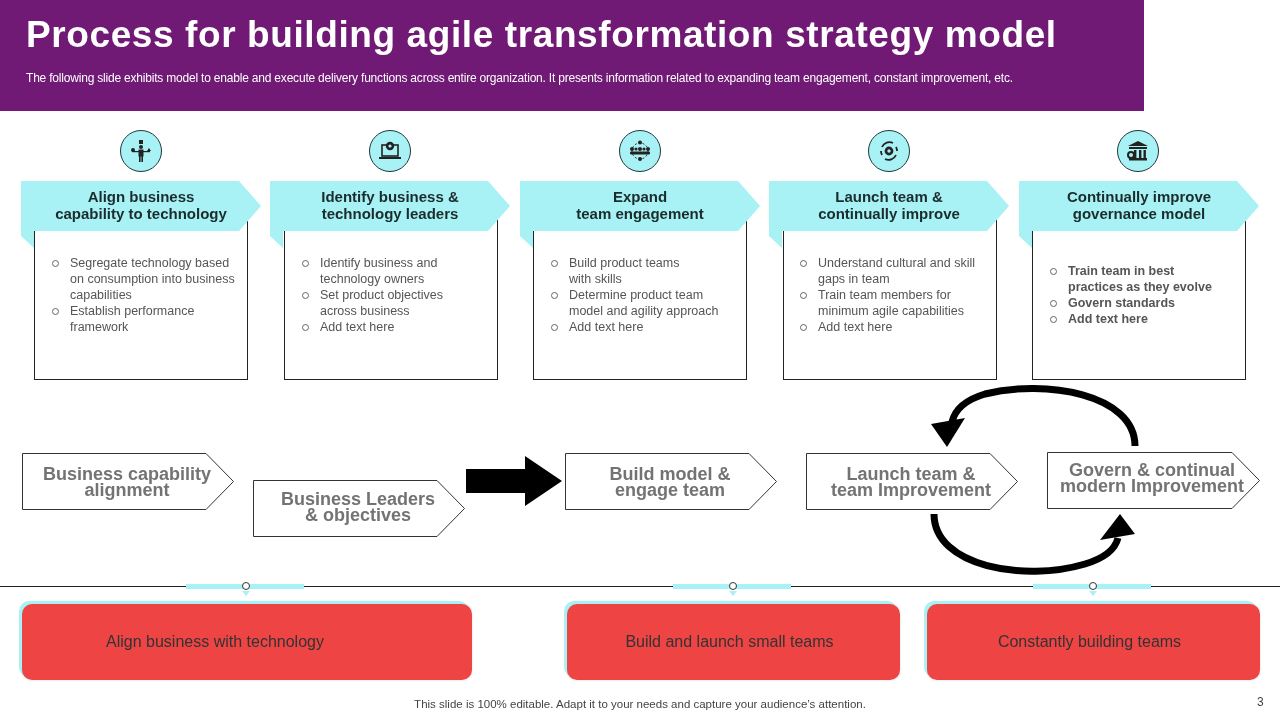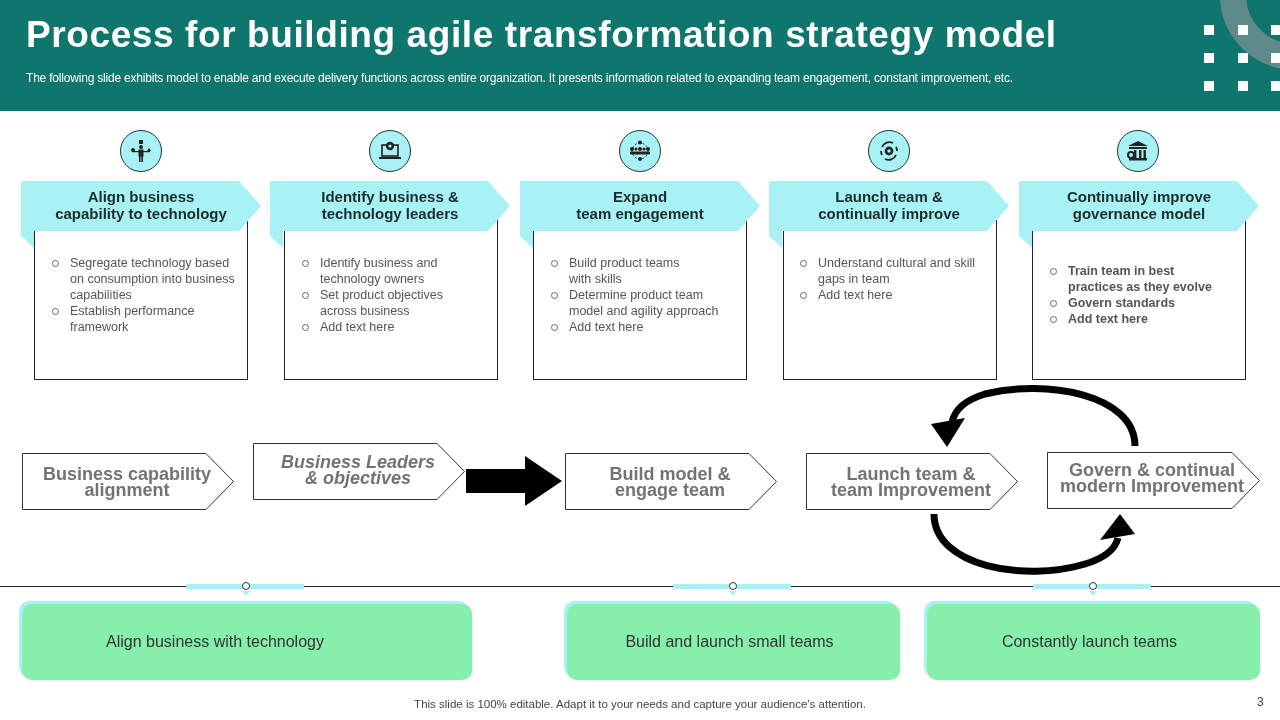--- a/index.html
+++ b/index.html
@@ -1,20 +1,20 @@
 <!DOCTYPE html>
 <html><head>
 <meta charset="utf-8">
 <style>
   * { box-sizing: border-box; margin: 0; padding: 0; }
   html, body { width: 1280px; height: 720px; overflow: hidden; background: #ffffff; }
   body { position: relative; font-family: "Liberation Sans", sans-serif; color: #222; }
 
   
-  .header { position: absolute; left: 0; top: 0; width: 1280px; height: 111px; background: #0f766e; overflow: hidden; }
+  .header { position: absolute; left: 0; top: 0; width: 1144px; height: 111px; background: #701a75; overflow: hidden; }
   .title { position: absolute; left: 26px; top: 14px; font-size: 37px; font-weight: 700; color: #fff; letter-spacing: 0.6px; white-space: nowrap; }
   .subtitle { position: absolute; left: 26px; top: 71px; font-size: 12px; color: #fff; white-space: nowrap; letter-spacing: -0.2px; }
   .deco-ring { position: absolute; left: 1220px; top: -80px; width: 150px; height: 150px; border-radius: 50%; border: 26px solid #5e8a8a; }
   .deco-dot { position: absolute; width: 10px; height: 10px; background: #fff; }
 
   
   .icon-circle { position: absolute; width: 42px; height: 42px; border-radius: 50%; background: #a8f1f5; border: 1.5px solid #1f3a3a; display: flex; align-items: center; justify-content: center; }
   .icon-circle svg { width: 26px; height: 26px; }
   .card-box { position: absolute; width: 214px; height: 164px; border: 1px solid #222; background: #fff; }
   .card-head { position: absolute; width: 240px; height: 50px; }
@@ -27,21 +27,21 @@
   
   .flow { position: absolute; }
   .flow svg { position: absolute; left: 0; top: 0; }
   .flow-text { position: absolute; left: 0; top: 0; height: 100%; display: flex; align-items: center; justify-content: center; text-align: center; font-size: 18px; font-weight: 700; color: #737373; line-height: 16px; }
 
   
   .timeline { position: absolute; left: 0; top: 586px; width: 1280px; height: 1px; background: #222; }
   .tl-bar { position: absolute; height: 5px; background: #a8f1f5; top: 584px; }
   .tl-dot { position: absolute; width: 8px; height: 8px; border-radius: 50%; border: 1px solid #333; background: #fff; top: 582px; }
   .tl-tri { position: absolute; width: 0; height: 0; border-left: 4px solid transparent; border-right: 4px solid transparent; border-top: 5px solid #a8f1f5; top: 591px; }
-  .bottom-card { position: absolute; height: 76px; border-radius: 10px; background: #86efac; box-shadow: -3px -3px 0 0 #a8f1f5, 0 0 3px rgba(0,0,0,0.12); display: flex; align-items: center; justify-content: center; font-size: 16px; color: #333; }
+  .bottom-card { position: absolute; height: 76px; border-radius: 10px; background: #ef4444; box-shadow: -3px -3px 0 0 #a8f1f5, 0 0 3px rgba(0,0,0,0.12); display: flex; align-items: center; justify-content: center; font-size: 16px; color: #333; }
 
   .footer-note { position: absolute; left: 0; width: 1280px; top: 698px; text-align: center; font-size: 11.5px; color: #444; }
   .page-num { position: absolute; left: 1257px; top: 695px; font-size: 12px; color: #444; }
 </style>
 </head>
 <body>
 
 <div class="header">
   <div class="title">Process for building agile transformation strategy model</div>
   <div class="subtitle">The following slide exhibits model to enable and execute delivery functions across entire organization. It presents information related to expanding team engagement, constant improvement, etc.</div>
@@ -147,20 +147,21 @@
   </div>
   <div class="card-box" style="left:783px;top:216px;"></div>
   <div class="card-head" style="left:769px;top:181px;">
     <svg width="240" height="70" viewBox="0 0 240 70">
         <polygon points="0,0 218,0 240,25 218,50 13,50 13,67 0,55" fill="#a8f1f5"></polygon>
       </svg>
     <div class="card-head-text"><span>Launch team &amp;</span><br><span>continually improve</span></div>
   </div>
   <ul class="card-bullets" style="left:798px;top:255px;width:185px;">
     <li>Understand cultural and skill gaps in team</li>
+    <li>Train team members for minimum agile capabilities</li>
     <li>Add text here</li>
   </ul>
 </div>
 
 <div>
   <div class="icon-circle" style="left:1117px;top:130px;">
     <svg viewBox="0 0 26 26">
         <polygon points="13,3 23,8 3,8" fill="#222"></polygon>
         <rect x="4" y="9" width="18" height="2" fill="#222"></rect>
         <rect x="9" y="12" width="2.4" height="8" fill="#222"></rect>
@@ -186,21 +187,21 @@
 </div>
 
 <div class="flow" style="left:22px;top:453px;width:212px;height:57px;">
   <svg width="212" height="57">
       <polygon points="0.5,0.5 184,0.5 211.5,28.5 184,56.5 0.5,56.5" fill="#fff" stroke="#333" stroke-width="1"></polygon>
     </svg>
   <div class="flow-text" style="width:210px;">
       <span><span>Business capability</span><br><span>alignment</span></span>
     </div>
 </div>
-<div class="flow" style="left:253px;top:443px;width:212px;height:54px;font-style:italic;">
+<div class="flow" style="left:253px;top:480px;width:212px;height:54px;">
   <svg width="212" height="57">
       <polygon points="0.5,0.5 184,0.5 211.5,28.5 184,56.5 0.5,56.5" fill="#fff" stroke="#333" stroke-width="1"></polygon>
     </svg>
   <div class="flow-text" style="width:210px;">
       <span><span>Business Leaders</span><br><span>&amp; objectives</span></span>
     </div>
 </div>
 <div style="position:absolute;left:466px;top:456px;">
   <svg width="98" height="50">
       <polygon points="0,13 59,13 59,0 96,25 59,50 59,37 0,37" fill="#000"></polygon>
@@ -255,17 +256,17 @@
 <div class="tl-dot" style="left:1089px;"></div>
 <div class="tl-tri" style="left:1089px;"></div>
 
 <div class="bottom-card" style="left:22px;top:604px;width:450px;">
   <span style="margin-left:-64px;">Align business with technology</span>
 </div>
 <div class="bottom-card" style="left:567px;top:604px;width:333px;">
   <span style="margin-left:-8px;">Build and launch small teams</span>
 </div>
 <div class="bottom-card" style="left:927px;top:604px;width:333px;">
-  <span style="margin-left:-8px;">Constantly launch teams</span>
+  <span style="margin-left:-8px;">Constantly building teams</span>
 </div>
 
 <div class="footer-note">This slide is 100% editable. Adapt it to your needs and capture your audience’s attention.</div>
 <div class="page-num">3</div>
 
 </body></html>

